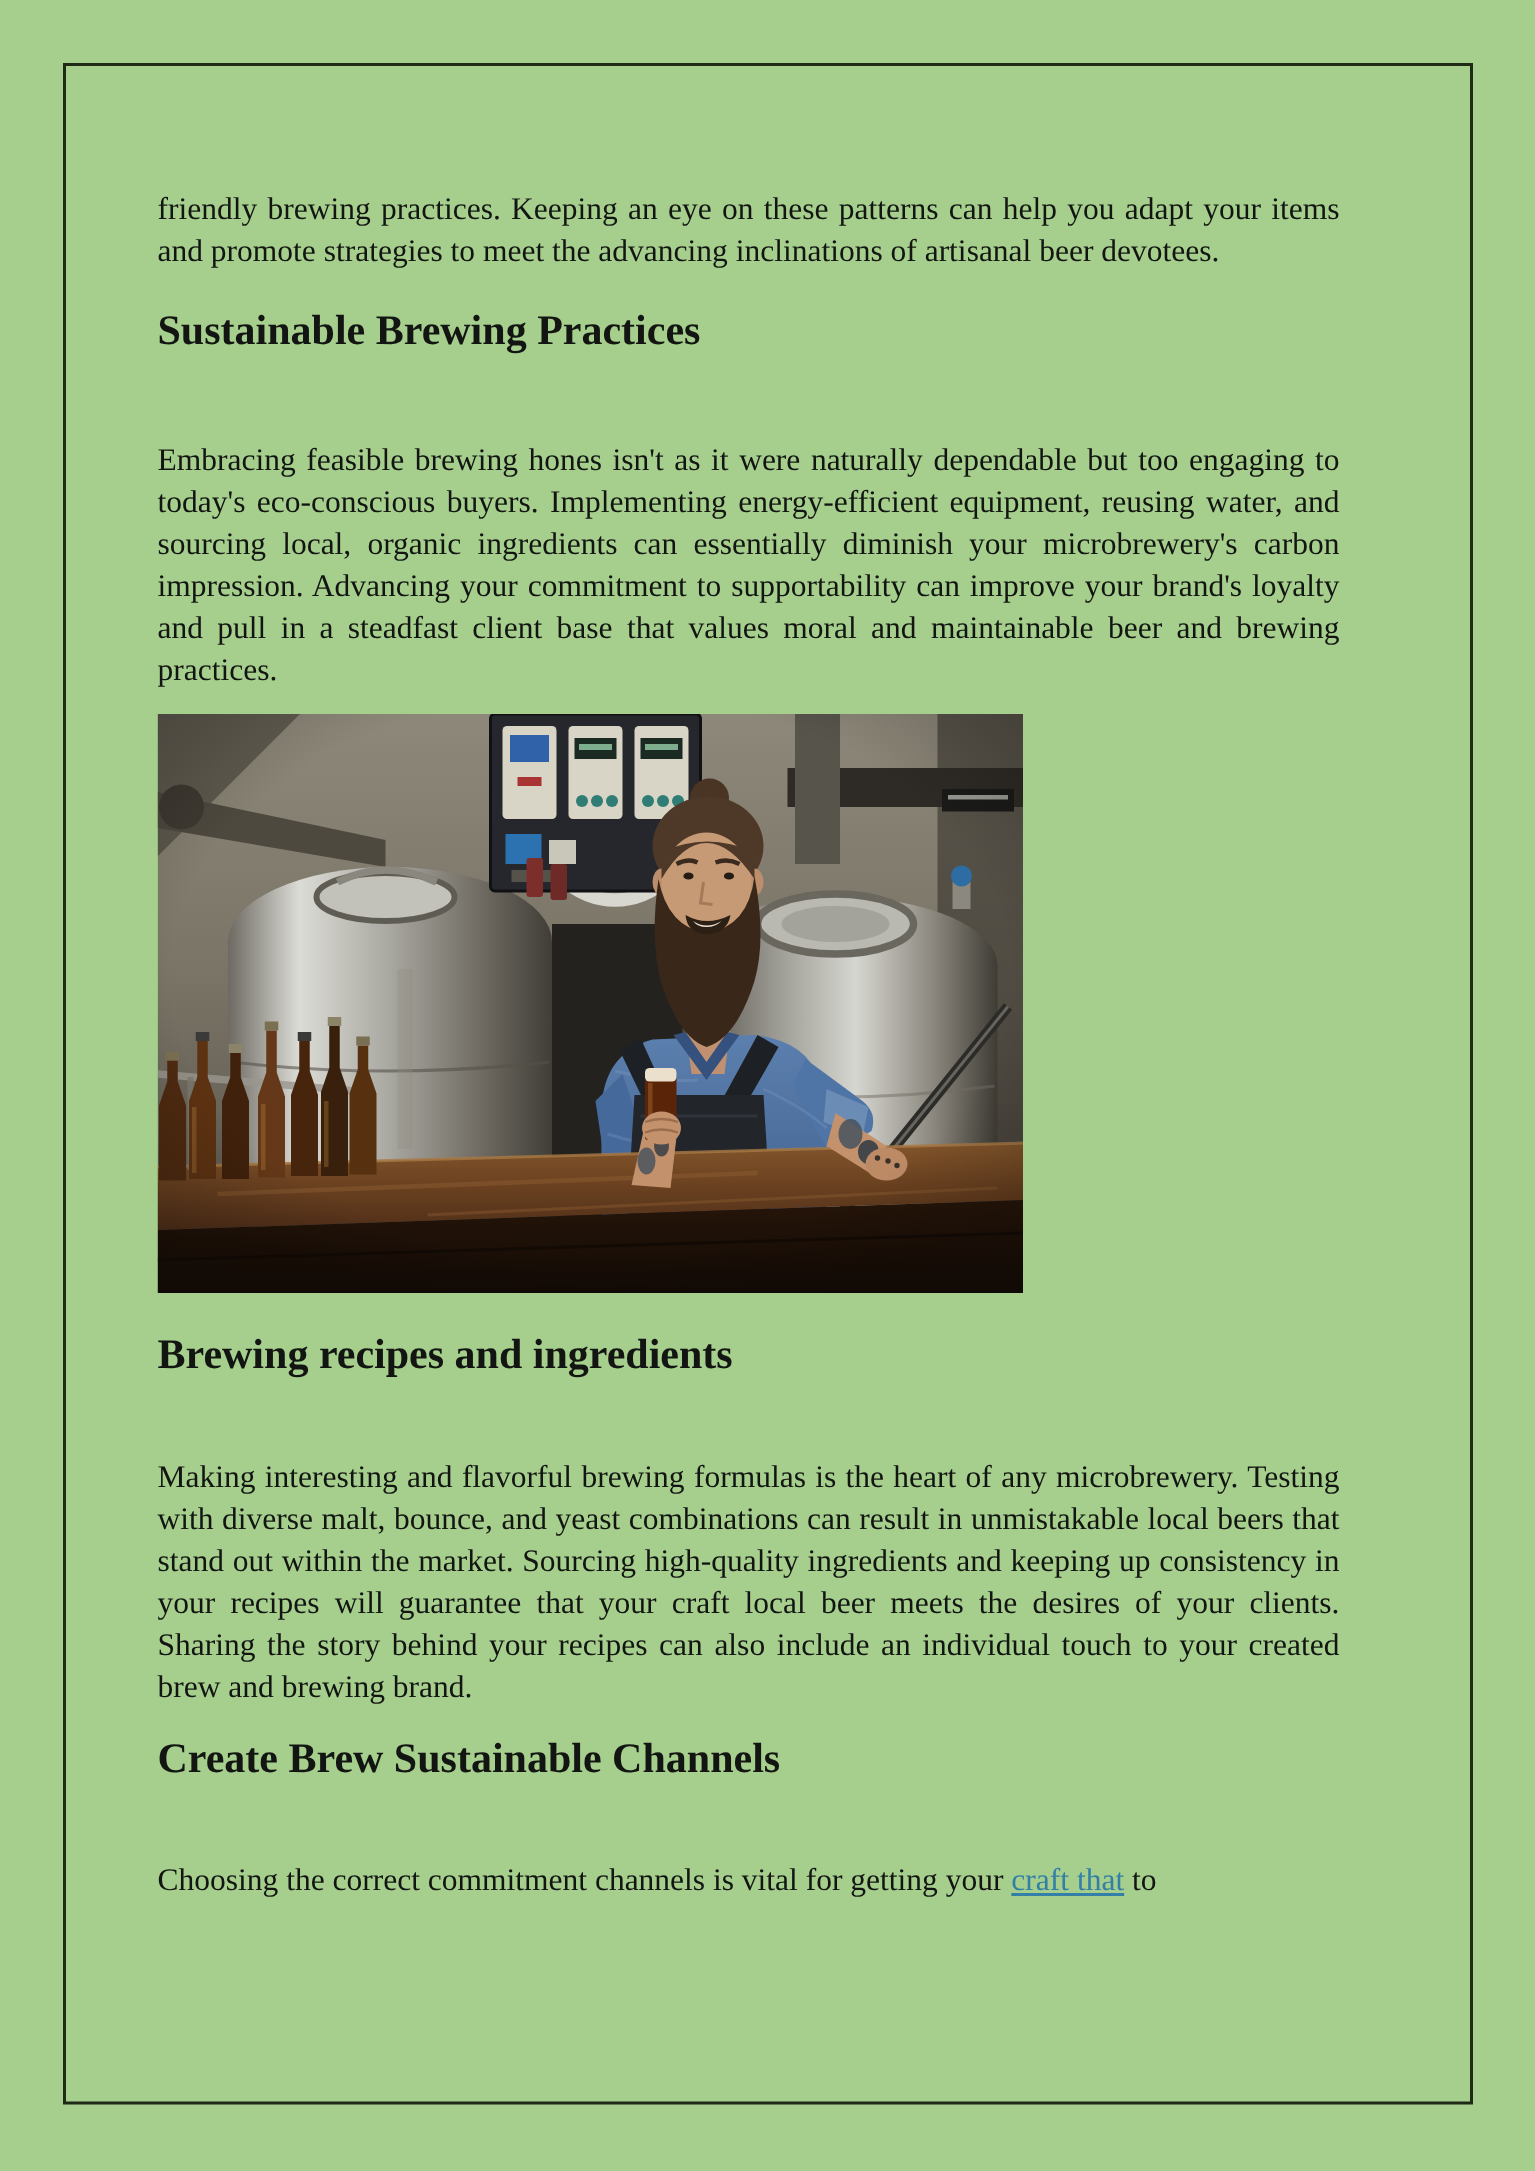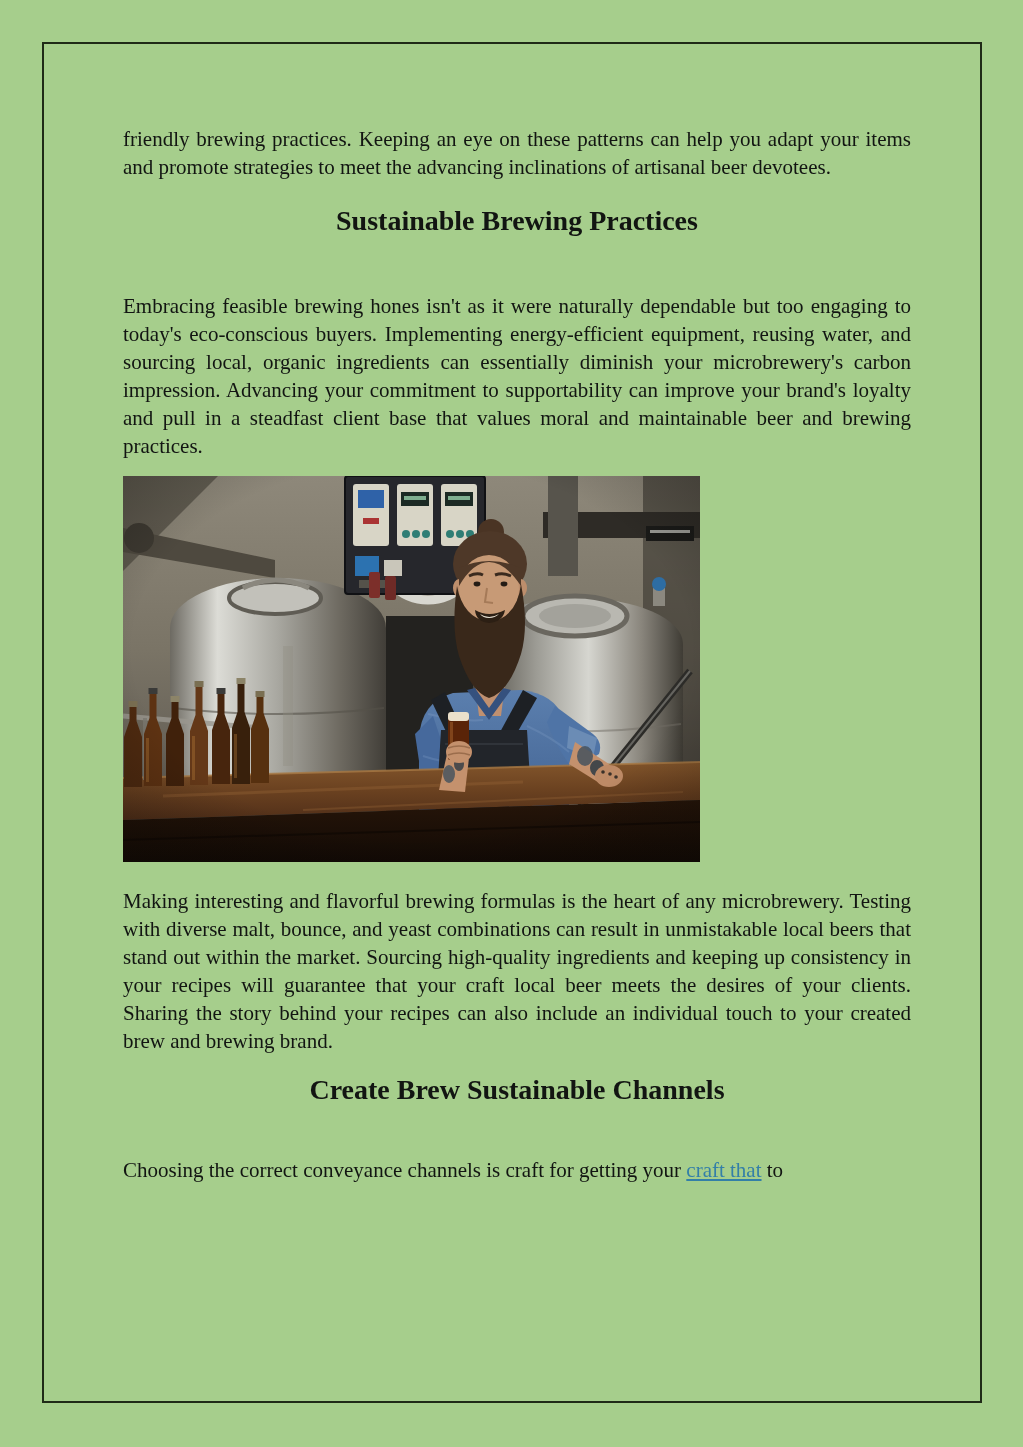--- a/index.html
+++ b/index.html
@@ -16,35 +16,35 @@
     position:relative;
     overflow:hidden;
     font-family:"Liberation Serif", serif;
   }
   .page-frame{
     position:absolute;left:42px;top:42px;
     width:940px;height:1361px;
     border:2px solid var(--frame);
   }
   .content{
-    position:absolute;left:123px;top:125px;width:788px;
+    position:absolute;left:105px;top:125px;width:788px;
     color:var(--ink);
   }
   .content p{
     margin:0;
     font-size:21px;line-height:28px;
     text-align:justify;
     color:var(--ink);
   }
   .content h2{
     margin:0;
     font-size:28px;line-height:34px;
     font-weight:bold;
     color:var(--ink);
-    text-align:center;
+    text-align:left;
   }
   .mb23{margin-bottom:23px !important;}
   .mb16{margin-bottom:16px !important;}
   .mb18{margin-bottom:18px !important;}
   .mb54{margin-bottom:54px !important;}
   .mb49{margin-bottom:49px !important;}
   .photo{
     width:577px;height:386px;
     margin:0 0 25px 0;
     display:block;
@@ -260,22 +260,23 @@
         <ellipse cx="486" cy="300" rx="14" ry="11" fill="#bd8a66"></ellipse>
         <circle cx="480" cy="296" r="1.8" fill="#3a3028"></circle>
         <circle cx="487" cy="298" r="1.8" fill="#3a3028"></circle>
         <circle cx="493" cy="301" r="1.8" fill="#3a3028"></circle>
       </g>
 
       <rect x="0" y="0" width="577" height="386" fill="url(#vig)"></rect>
     </svg>
   </div>
 
+  <h2 class="mb49">Brewing recipes and ingredients</h2>
 
   <p class="mb18">Making interesting and flavorful brewing formulas is the heart of any microbrewery. Testing with diverse malt, bounce, and yeast combinations can result in unmistakable local beers that stand out within the market. Sourcing high-quality ingredients and keeping up consistency in your recipes will guarantee that your craft local beer meets the desires of your clients. Sharing the story behind your recipes can also include an individual touch to your created brew and brewing brand.</p>
 
   <h2 class="mb49">Create Brew Sustainable Channels</h2>
 
   <p>
-    <span>Choosing the correct conveyance channels is craft for getting your </span><a class="body-link" href="#">craft that</a><span> to</span>
+    <span>Choosing the correct commitment channels is vital for getting your </span><a class="body-link" href="#">craft that</a><span> to</span>
   </p>
 
 </div>
 
 </body></html>

